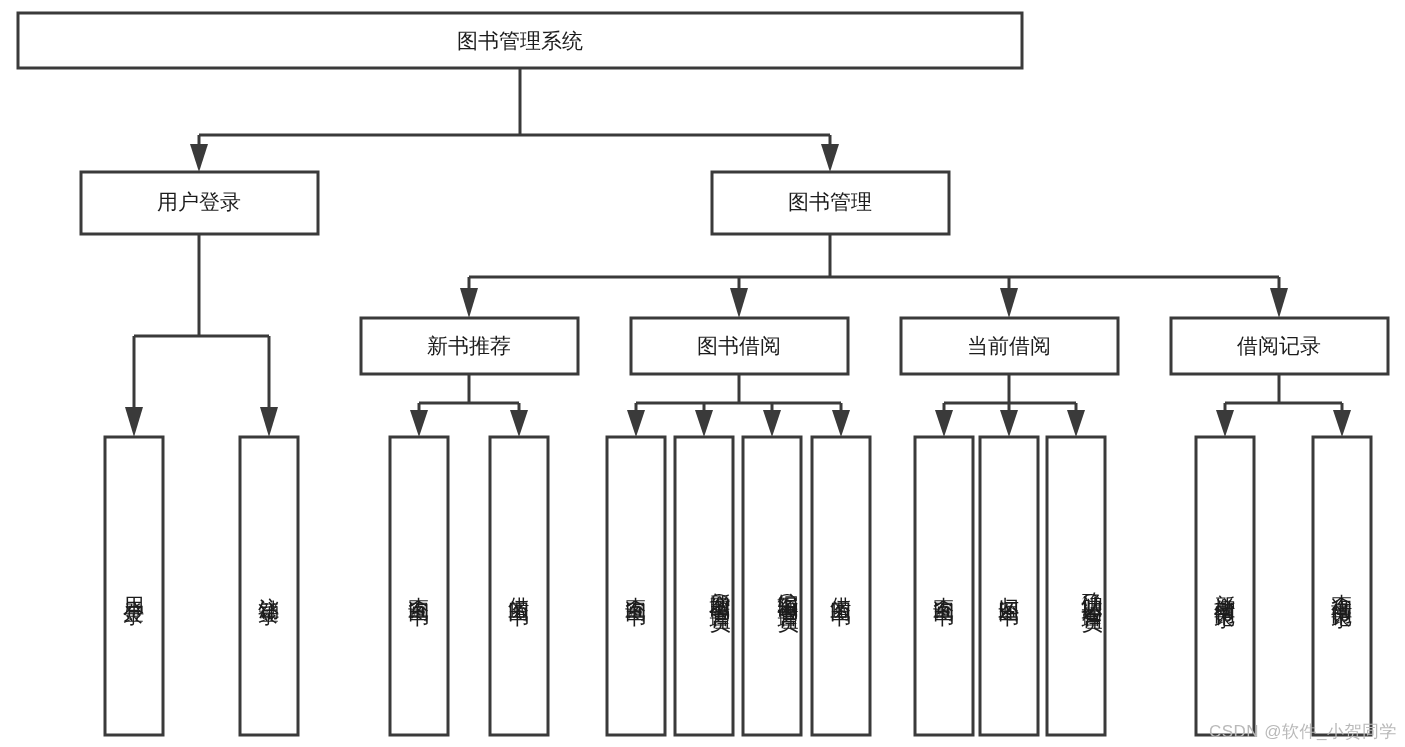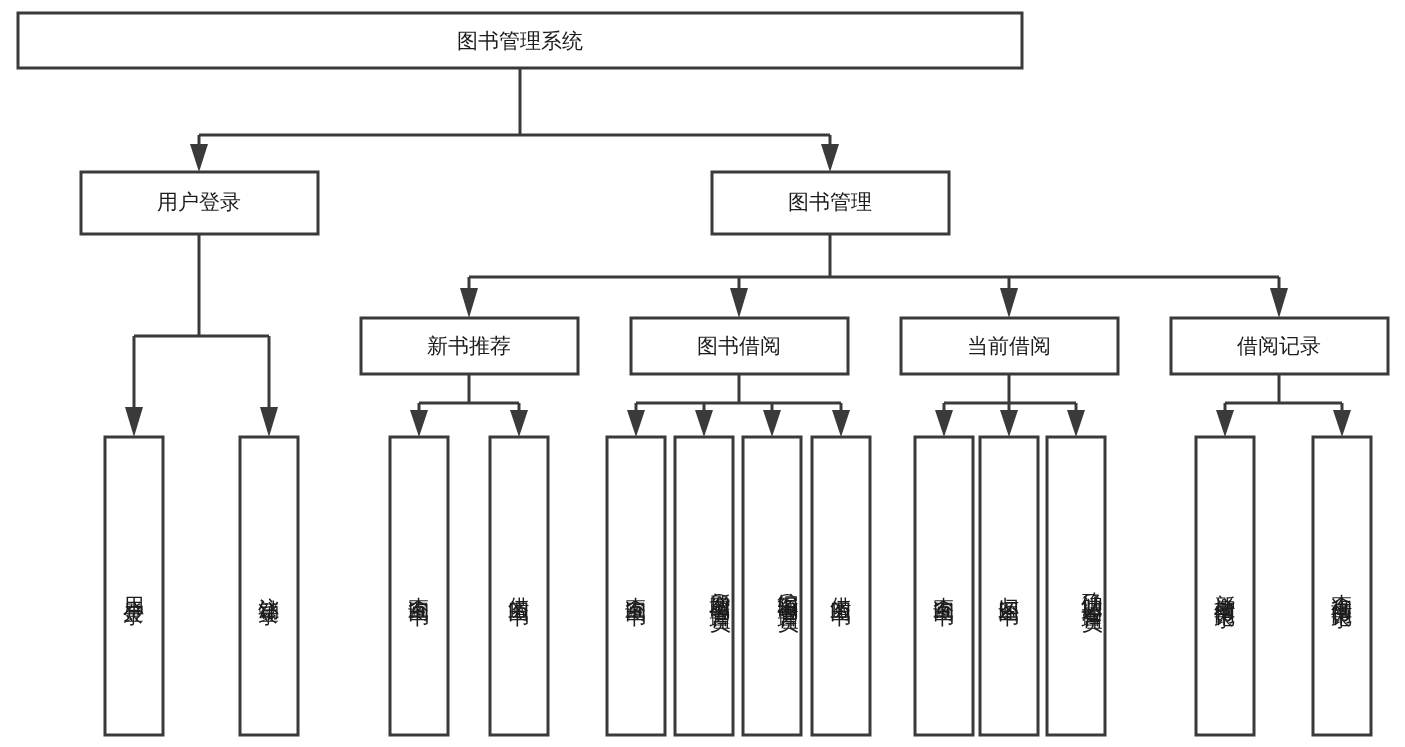--- a/index.html
+++ b/index.html
@@ -251,14 +251,15 @@
   <div class="leaf-label" style="left:743px; top:446px; width:58px; height:284px;">编辑图书（管理员）</div>
   <div class="leaf-label centered" style="left:812px; top:437px; width:58px; height:298px;">借阅图书</div>
 
   <div class="leaf-label centered" style="left:915px; top:437px; width:58px; height:298px;">查询图书</div>
   <div class="leaf-label centered" style="left:980px; top:437px; width:58px; height:298px;">归还图书</div>
   <div class="leaf-label" style="left:1047px; top:446px; width:58px; height:284px;">确认归还（管理员）</div>
 
   <div class="leaf-label centered" style="left:1196px; top:437px; width:58px; height:298px;">新增借阅记录</div>
   <div class="leaf-label centered" style="left:1313px; top:437px; width:58px; height:298px;">查询借阅记录</div>
 
+  <div class="watermark">CSDN @软件_小贺同学</div>
 
 </div>
 
 </body></html>

